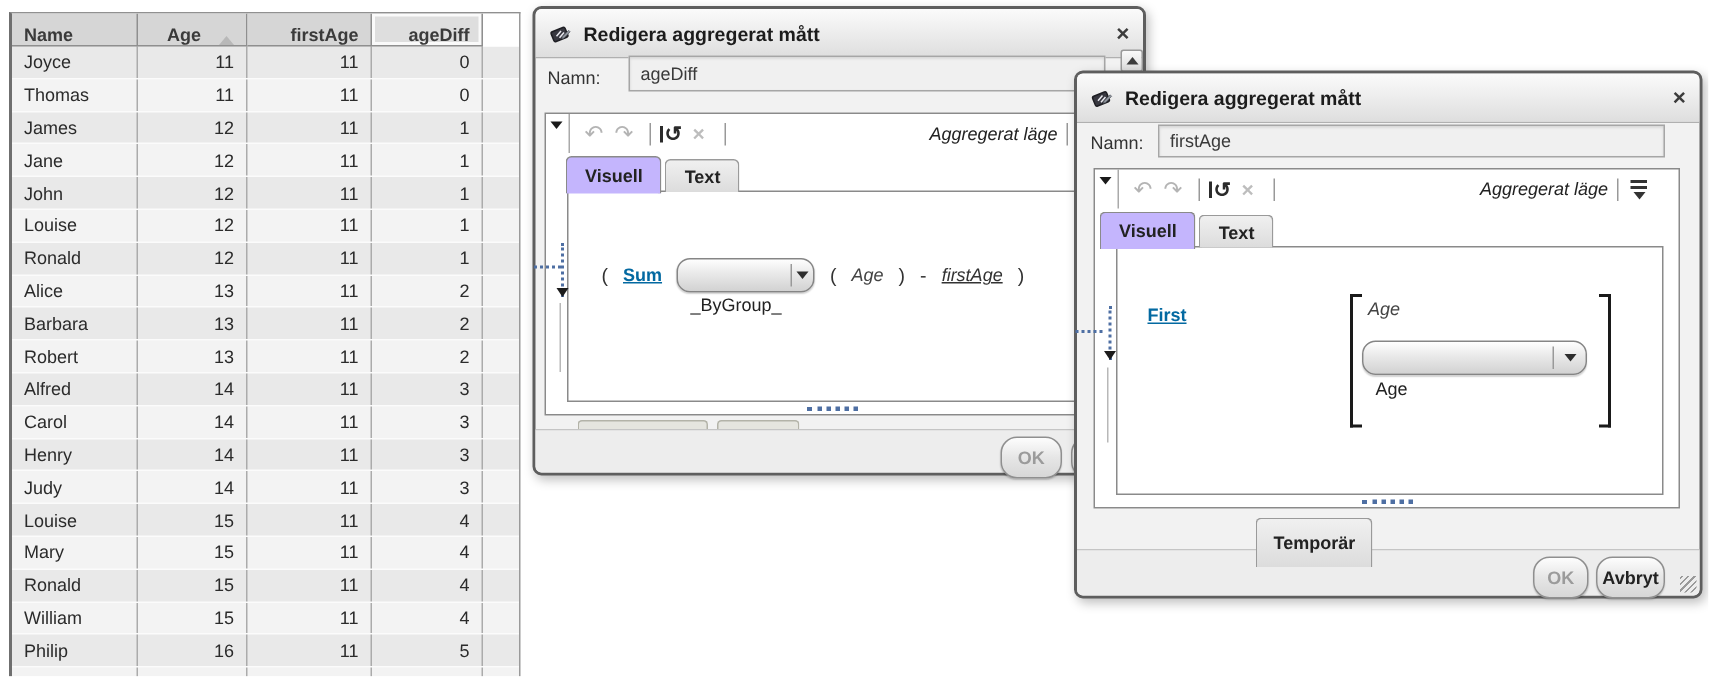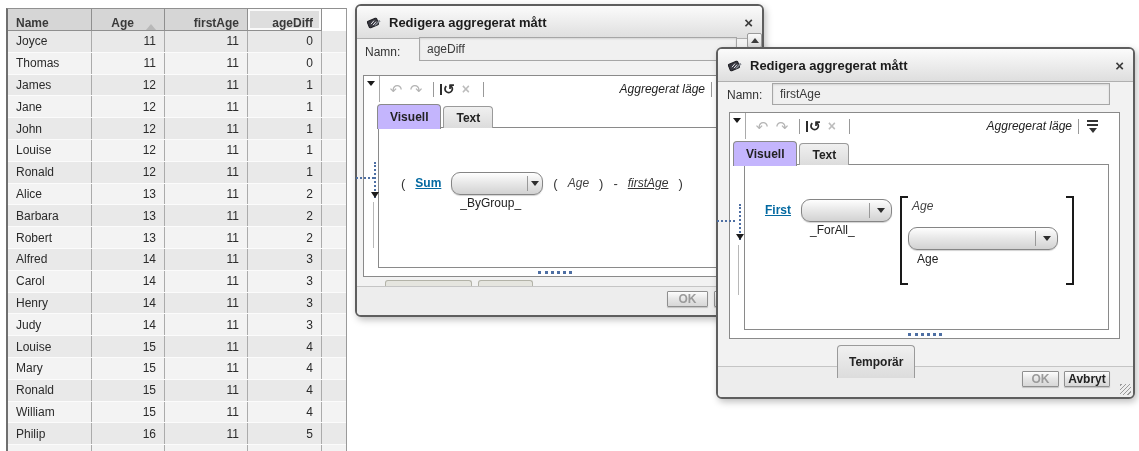--- a/index.html
+++ b/index.html
@@ -126,22 +126,22 @@
   .scrollup i { width:0; height:0; border-left:4px solid transparent; border-right:4px solid transparent;
       border-bottom:5px solid #3c3c3c; }
   .tab-sliver { position:absolute; height:7px; background:#e5e5df; border:1px solid #b3b3a8;
       border-bottom:none; border-radius:3px 3px 0 0; }
   #d1 .sliver1 { left:28px; top:274px; width:87px; }
   #d1 .sliver2 { left:121px; top:274px; width:55px; }
 
   .footer { position:absolute; left:0; right:0; bottom:0; background:#ededed; border-top:1px solid #c5c5c5;
       border-radius:0 0 4px 4px; }
   #d1 .footer { height:29px; } #d2 .footer { height:31px; }
-  .btn { position:absolute; height:16px; display:flex; align-items:center; justify-content:center;
-      border:1px solid #8f8f8f; border-radius:1px; font-weight:bold; font-size:12px; color:#222;
+  .btn { position:absolute; height:28px; display:flex; align-items:center; justify-content:center;
+      border:1px solid #8f8f8f; border-radius:11px; font-weight:bold; font-size:12px; color:#222;
       background:linear-gradient(#fdfdfd,#e6e6e6 50%,#d7d7d7); box-shadow:0 1px 1px rgba(0,0,0,.18); }
   .btn.disabled { color:#9b9b9b; }
   #d1 .btn-ok { left:310px; top:4px; width:41px; }
   #d1 .btn-cancel { left:357px; top:4px; width:46px; }
   #d2 .btn-ok { left:304px; top:4px; width:37px; }
   #d2 .btn-cancel { left:346px; top:4px; width:46px; }
 
   
   .btab { position:absolute; display:flex; align-items:center; padding:0 11px; font-weight:bold; color:#222;
       border:1px solid #9a9a9a; border-bottom:none; border-radius:4px 4px 0 0; z-index:4; }
@@ -437,27 +437,20 @@
             <i class="tri"></i>
           </span>
       </div>
       <div class="tabs">
         <div class="tab active">Visuell</div>
         <div class="tab">Text</div>
       </div>
       <div class="canvas">
         <div class="frow">
           <span class="func">First</span>
-          <span class="dd" id="dd-forall">
-            <span class="lbl">_ForAll_</span>
-            <span class="dd-sep"></span>
-            <span class="dd-arr">
-                <i></i>
-              </span>
-          </span>
         </div>
         <span class="bracket-l"></span>
         <span class="grp-label">Age</span>
         <span class="dd" id="dd-age">
           <span class="lbl">Age</span>
           <span class="dd-sep"></span>
           <span class="dd-arr">
               <i></i>
             </span>
         </span>

